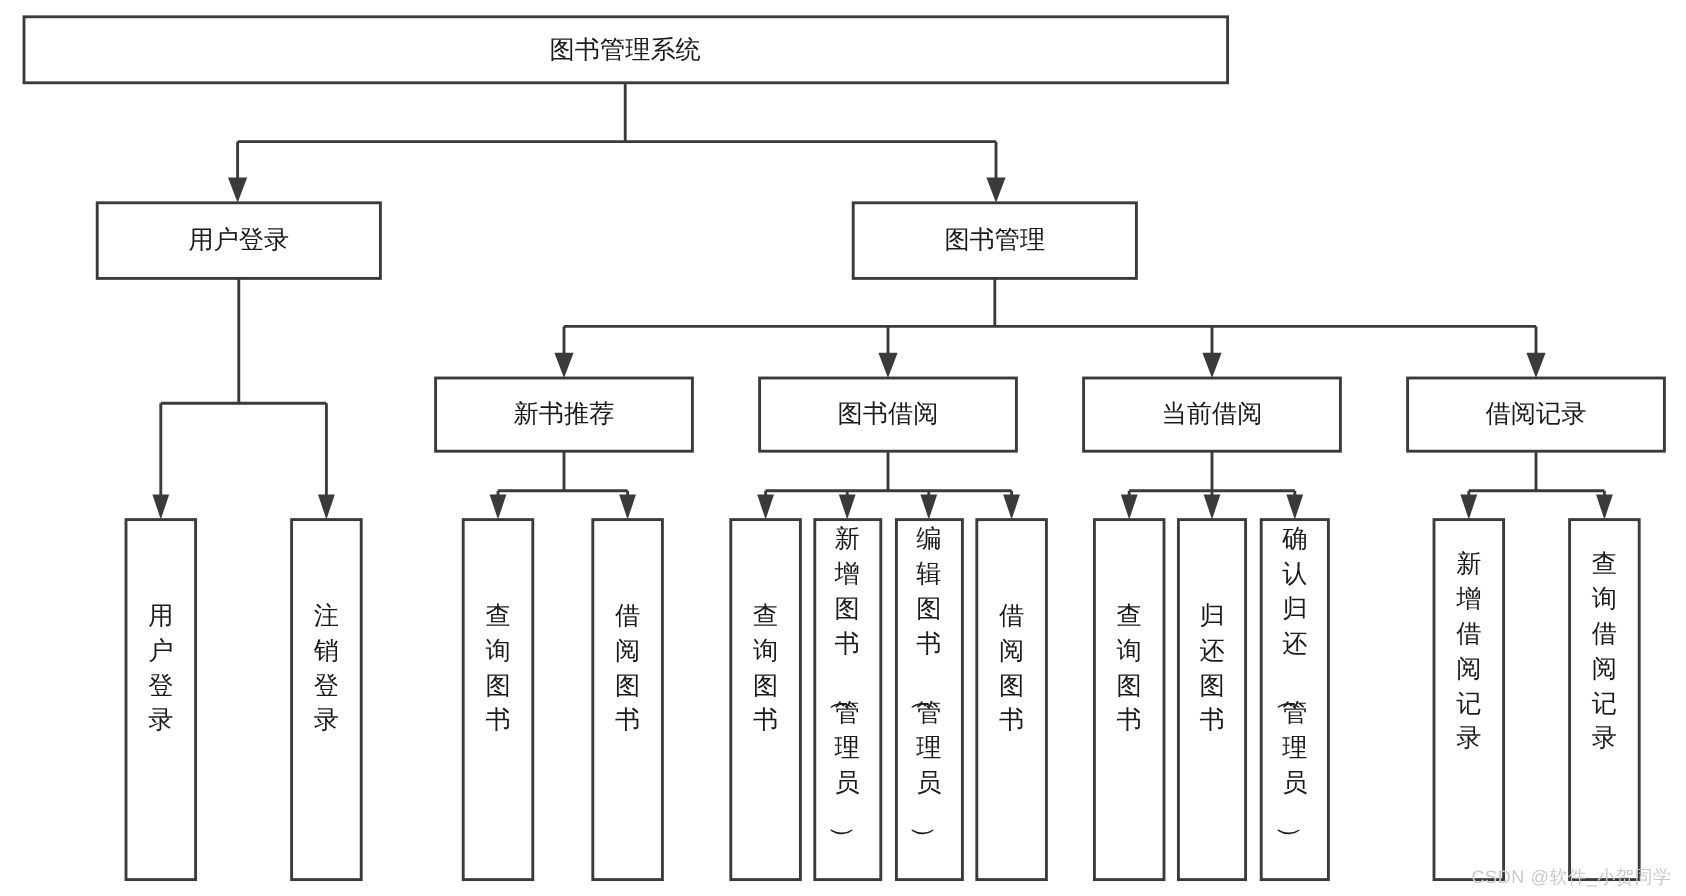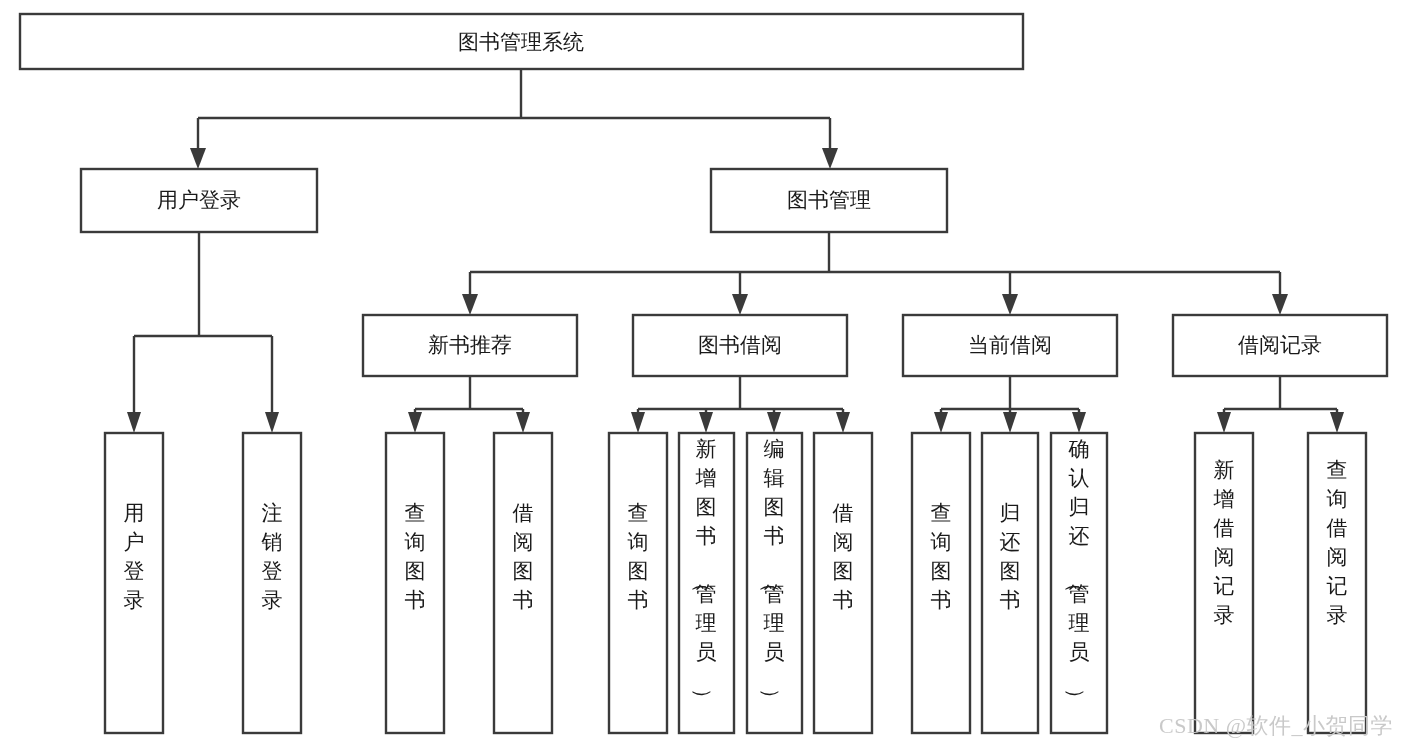--- a/index.html
+++ b/index.html
@@ -53,22 +53,22 @@
   }
   .edge-arrow {
     fill: #3a3a3a;
     stroke: none;
   }
   .watermark {
     position: absolute;
     right: 12px;
     bottom: 6px;
     color: #c9c9c9;
-    font-size: 22px;
-    font-family: Liberation Serif, serif;
+    font-size: 15px;
+    font-family: Liberation Sans, sans-serif;
     letter-spacing: 0.5px;
     user-select: none;
     white-space: nowrap;
   }
 </style>
 </head>
 <body>
 
 <div id="diagram-root">
 

